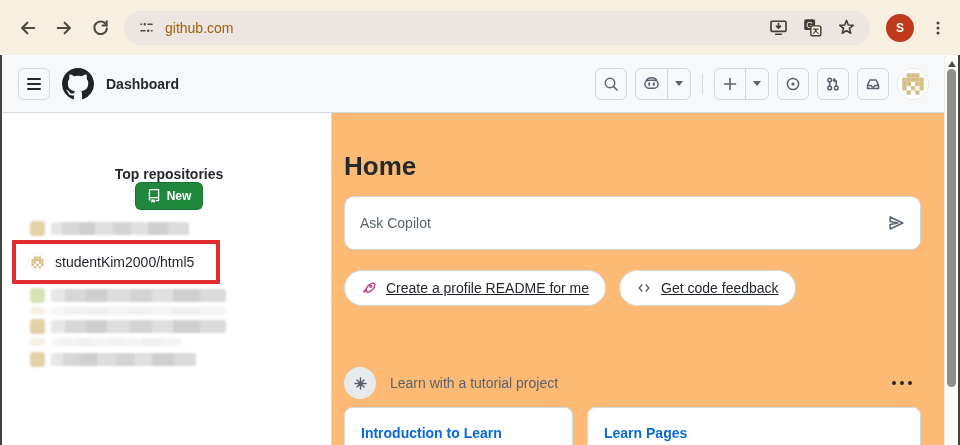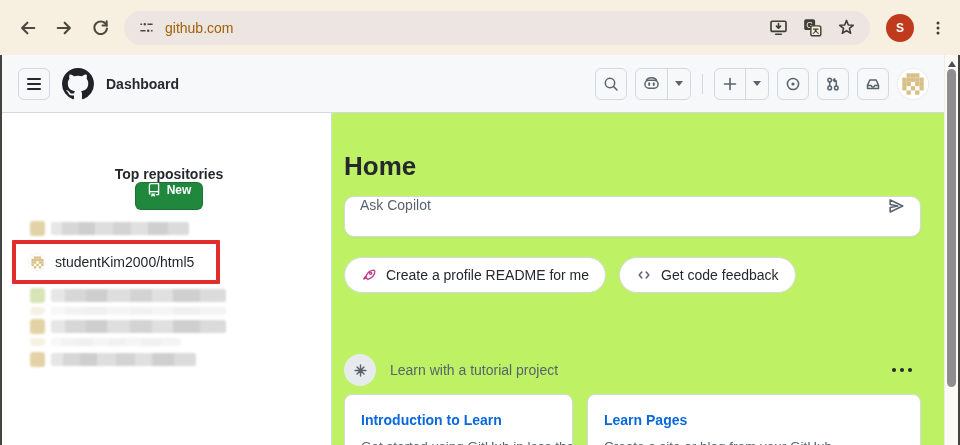--- a/index.html
+++ b/index.html
@@ -15,21 +15,21 @@
   
   .browser-bar{height:55px;background:var(--cream);display:flex;align-items:center;padding:0 10px;}
   .nav-btn{width:36px;height:36px;display:flex;align-items:center;justify-content:center;color:var(--chrome-ink);flex:0 0 auto;}
   .omnibox{flex:1;height:34px;background:var(--omni);border-radius:17px;display:flex;align-items:center;padding:0 14px;margin-left:6px;color:var(--chrome-ink);min-width:0;}
   .omnibox .url{font-size:14px;margin-left:10px;color:#a16207;white-space:nowrap;overflow:hidden;flex:1;}
   .omni-icons{display:flex;align-items:center;gap:15px;margin-left:auto;color:#3f3e36;}
   .profile-avatar{width:28px;height:28px;border-radius:50%;background:var(--profile-red);color:#fff;display:flex;align-items:center;justify-content:center;font-size:12px;font-weight:bold;margin-left:16px;flex:0 0 auto;}
   .menu-dots{width:20px;height:32px;display:flex;align-items:center;justify-content:center;margin-left:14px;margin-right:2px;color:#3f3e36;flex:0 0 auto;}
 
   
-  .window{position:relative;height:390px;border-left:2px solid var(--edge);border-right:2px solid var(--edge);background:#bef264;}
+  .window{position:relative;height:390px;border-left:2px solid var(--edge);border-right:2px solid var(--edge);background:#fdba74;}
 
   .gh-header{height:58px;background:var(--gh-header);border-bottom:1px solid var(--border);display:flex;align-items:center;padding:0 29px 0 16px;}
   .hamburger{width:32px;height:32px;border:1px solid var(--border);border-radius:6px;display:flex;flex-direction:column;gap:3px;align-items:center;justify-content:center;background:transparent;}
   .hamburger i{display:block;width:14px;height:2px;background:#25292e;border-radius:1px;}
   .gh-logo{margin-left:12px;display:flex;color:#1f2328;}
   .gh-title{margin-left:12px;font-size:14px;font-weight:bold;color:#25292e;}
   .gh-right{margin-left:auto;display:flex;align-items:center;gap:8px;color:var(--muted);}
   .icon-btn{height:32px;min-width:32px;border:1px solid var(--border);border-radius:6px;display:flex;align-items:center;justify-content:center;background:transparent;color:var(--muted);}
   .split-btn{display:flex;align-items:stretch;padding:0;}
   .split-seg{display:flex;align-items:center;justify-content:center;padding:0 7px;}
@@ -37,42 +37,42 @@
   .caret{width:0;height:0;border-left:4px solid transparent;border-right:4px solid transparent;border-top:5px solid var(--muted);}
   .vdiv{width:1px;height:20px;background:var(--border);margin:0 3px;}
   .gh-avatar{width:32px;height:32px;border-radius:50%;border:1px solid rgba(0,0,0,.08);overflow:hidden;background:#fff;flex:0 0 auto;}
 
   .content{display:flex;height:332px;}
 
   
   .sidebar{width:330px;border-right:1px solid var(--border);background:#fff;flex:0 0 auto;}
   .side-head{display:flex;align-items:center;justify-content:space-between;margin:53px 19px 0 24px;flex-direction:column;}
   .side-title{font-size:14px;font-weight:bold;color:#25292e;}
-  .btn-new{height:28px;background:var(--green);color:#fff;border:1px solid rgba(0,0,0,.15);border-radius:6px;display:flex;align-items:flex-start;gap:6px;padding:0 11px;font-size:12px;font-weight:bold;}
+  .btn-new{height:28px;background:var(--green);color:#fff;border:1px solid rgba(0,0,0,.15);border-radius:6px;display:flex;align-items:center;gap:6px;padding:0 11px;font-size:12px;font-weight:bold;}
   .find-input{display:block;margin:9px 35px 0 24px;width:270px;height:29px;background:var(--gh-header);border:1px solid var(--border);border-radius:6px;font-size:14px;color:#25292e;padding:0 10px;font-family:"Liberation Sans",sans-serif;}
   .find-input::placeholder{color:var(--muted);}
   .repo-list{margin-top:11px;}
   .blur-row{display:flex;align-items:center;gap:6px;margin-left:28px;}
   .blur-avatar{width:15px;height:15px;border-radius:3px;background:#e3d2a6;filter:blur(1px);flex:0 0 auto;}
   .blur-avatar.green{background:#d7e4b6;}
   .blur-bar{height:13px;border-radius:2px;filter:blur(1px);
     background:linear-gradient(90deg,#e6e6e6 0 8%,#d7d7d7 8% 20%,#cecece 20% 32%,#dedede 32% 45%,#d3d3d3 45% 58%,#e0e0e0 58% 70%,#cfcfcf 70% 85%,#dbdbdb 85% 100%);}
   .ghost{opacity:.30;height:9px;margin-top:3px;}
   .repo-highlight{display:flex;align-items:center;gap:9px;height:44px;width:208px;margin:4px 0 4px 10px;border:4px solid var(--red);border-radius:1px;background:#fff;padding-left:12px;}
   .repo-highlight .mini-avatar{width:18px;height:18px;border-radius:50%;overflow:hidden;border:1px solid rgba(0,0,0,.06);flex:0 0 auto;}
   .repo-name{font-size:14px;color:#1f2328;white-space:nowrap;} .mt4{margin-top:4px;} .mt6{margin-top:6px;}
 
   
   .main{flex:1;padding:0 37px 8px 12px;min-width:0;}
   .page-title{font-size:26px;font-weight:bold;color:#25292e;margin-top:38px;line-height:30px;}
-  .ask-box{margin-top:15px;height:41px;border:1px solid var(--border);border-radius:10px;background:#fff;display:flex;align-items:flex-start;padding:0 15px;box-shadow:0 1px 2px rgba(31,35,40,.04);}
+  .ask-box{margin-top:15px;height:54px;border:1px solid var(--border);border-radius:10px;background:#fff;display:flex;align-items:center;padding:0 15px;box-shadow:0 1px 2px rgba(31,35,40,.04);}
   .ask-input{flex:1;border:0;outline:0;font-size:14px;color:#25292e;background:transparent;font-family:"Liberation Sans",sans-serif;}
   .ask-input::placeholder{color:var(--muted);}
   .send{color:#59636e;display:flex;margin-left:10px;}
-  .pills{margin-top:20px;display:flex;gap:13px;}
+  .pills{margin-top:20px;display:flex;gap:13px;text-decoration:underline;}
   .pill{height:36px;border:1px solid var(--border);border-radius:18px;background:#fff;display:flex;align-items:center;gap:9px;padding:0 16px;font-size:14px;color:#25292e;white-space:nowrap;}
   .learn-row{margin-top:61px;display:flex;align-items:center;gap:14px;}
   .spark-circle{width:32px;height:32px;border-radius:50%;background:#e8ebee;display:flex;align-items:center;justify-content:center;color:#57606a;flex:0 0 auto;}
   .learn-label{font-size:14px;color:var(--muted);}
   .kebab{margin-left:auto;margin-right:9px;display:flex;gap:4px;align-items:center;}
   .kebab i{width:4px;height:4px;border-radius:50%;background:#25292e;display:block;}
   .cards{margin-top:8px;display:flex;gap:14px;}
   .card{border:1px solid var(--border);border-radius:8px;background:#fff;padding:17px 16px;height:120px;overflow:hidden;}
   .card-1{width:229px;flex:0 0 auto;}
   .card-2{flex:1;}

